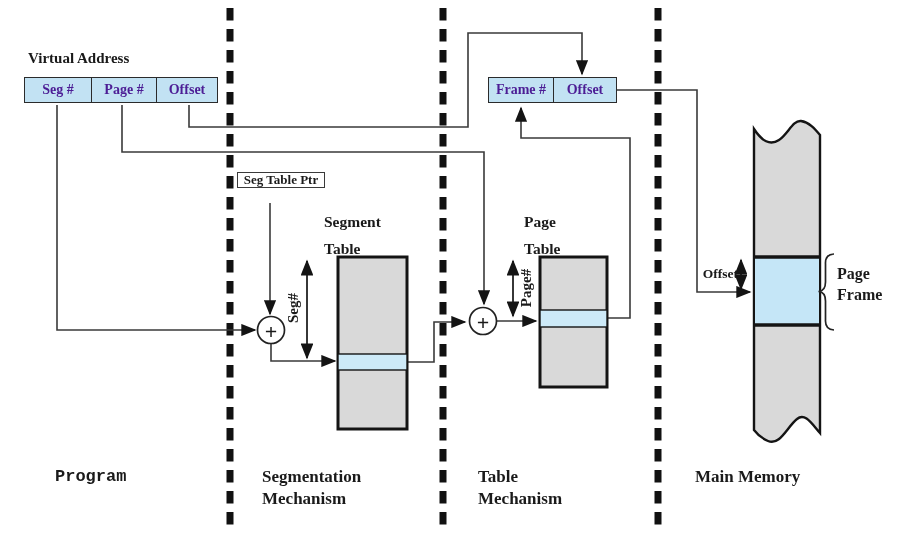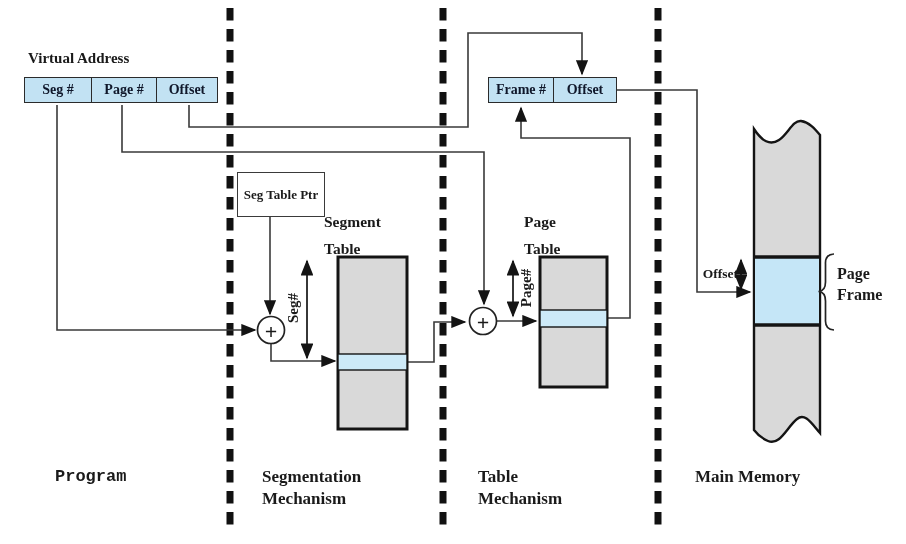--- a/index.html
+++ b/index.html
@@ -16,21 +16,21 @@
   .box-title{font-size:15px;}
   .table-title{font-size:15.5px;line-height:27px;}
   .section-label{font-size:17px;line-height:22px;top:466px;}
   .addr-box{
     position:absolute;z-index:2;display:flex;height:26px;
     border:1.6px solid #2b2b2b;background:var(--blue_cell,#c2e2f3);
     box-sizing:border-box;
   }
   .addr-cell{
     display:flex;align-items:center;justify-content:center;
-    font-size:14px;font-weight:bold;color:#0f172a;
+    font-size:14px;font-weight:bold;color:#4c1d95;
     box-sizing:border-box;
   }
   .addr-cell + .addr-cell{border-left:1.4px solid #2b2b2b;}
   .ptr-box{
     position:absolute;z-index:2;display:flex;align-items:center;justify-content:center;
     background:#ffffff;border:1.5px solid #3a3a3a;box-sizing:border-box;
     font-size:13px;font-weight:bold;color:#1a1a1a;
   }
   svg text{font-family:"Liberation Serif","DejaVu Serif",serif;fill:#1a1a1a;}
 </style>
@@ -92,21 +92,21 @@
     <div class="addr-cell" style="width:66px;">Seg #</div>
     <div class="addr-cell" style="width:65px;text-align:center;">Page #</div>
     <div class="addr-cell" style="flex:1;">Offset</div>
   </div>
 
   <div class="addr-box" style="left:488px;top:77px;width:129px;justify-content:center;">
     <div class="addr-cell" style="width:64px;">Frame #</div>
     <div class="addr-cell" style="flex:1;">Offset</div>
   </div>
 
-  <div class="ptr-box" style="left:237px;top:172px;width:88px;height:45px;">Seg Table Ptr</div>
+  <div class="ptr-box" style="left:237px;top:172px;width:88px;height:16px;">Seg Table Ptr</div>
 
   <div class="label centered table-title" style="left:324px;top:208px;width:100px;">Segment
 Table</div>
   <div class="label centered table-title" style="left:524px;top:208px;width:100px;">Page
 Table</div>
 
   <div class="label" style="left:692px;top:266px;width:46px;text-align:right;font-size:13.5px;">Offset</div>
   <div class="label" style="left:837px;top:263px;width:70px;font-size:16px;line-height:21px;">Page
 Frame</div>
 

